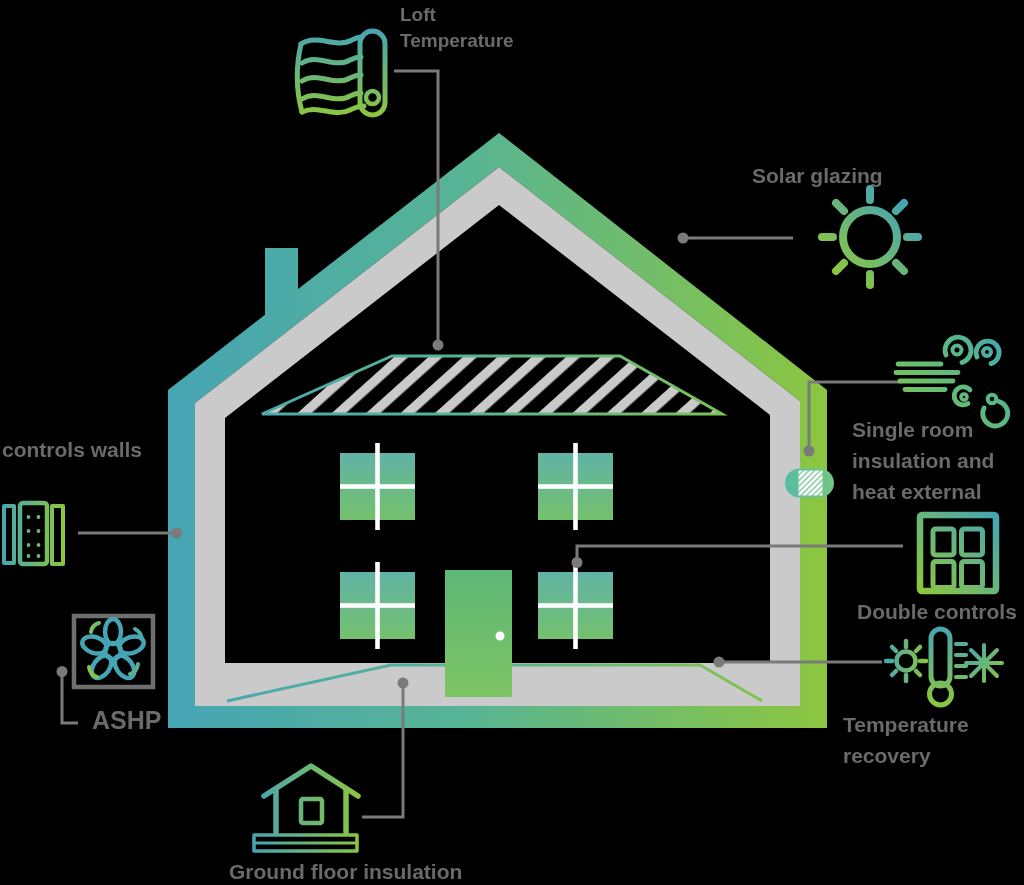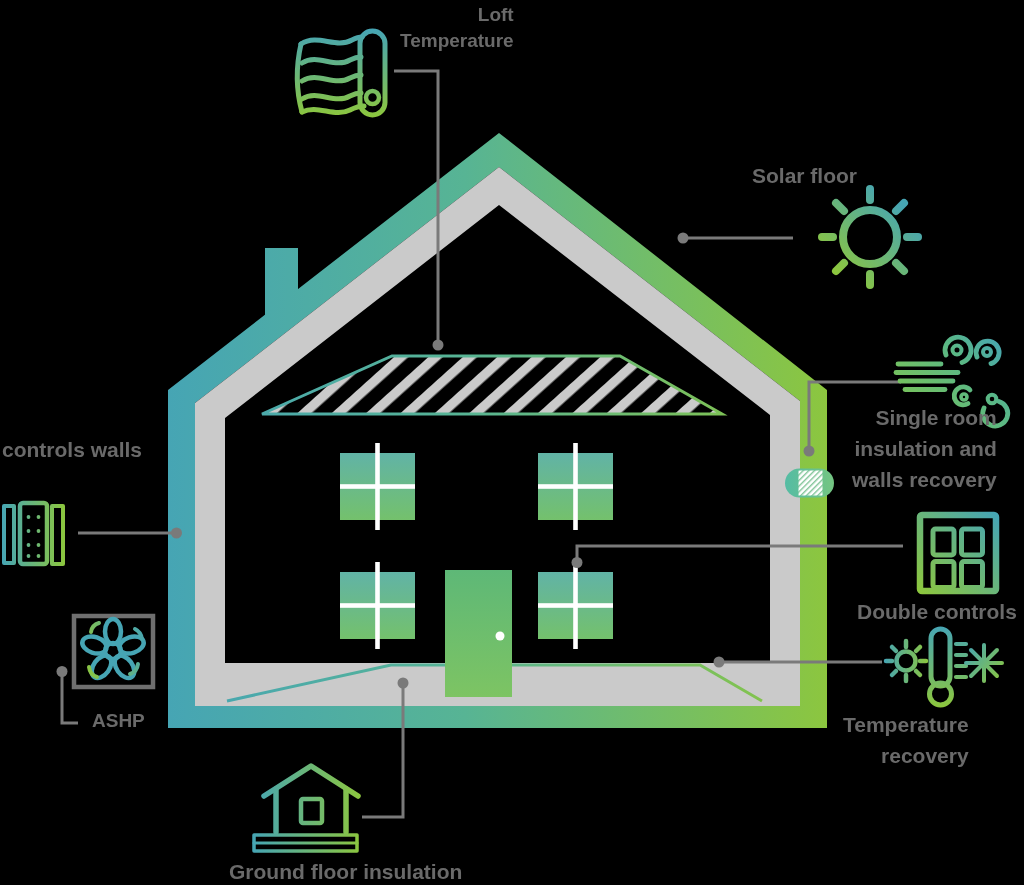--- a/index.html
+++ b/index.html
@@ -3,24 +3,24 @@
 <meta charset="utf-8">
 <style>
   html,body{margin:0;padding:0;background:#000;}
   .stage{
     position:relative;width:1024px;height:885px;background:#000000;overflow:hidden;
     font-family:"Liberation Sans", sans-serif;
   }
   svg{position:absolute;left:0;top:0;}
   .label{
     position:absolute;color:#6a6a6a;font-weight:bold;font-size:21px;line-height:31px;
-    letter-spacing:0px;white-space:nowrap;text-align:right;
+    letter-spacing:0px;white-space:nowrap;
   }
   .label.small{font-size:19px;line-height:26px;}
-  .label.big{font-size:19px;}
+  .label.big{font-size:25px;}
 </style>
 </head>
 <body>
 
 <div class="stage">
 
 <svg width="1024" height="885" viewBox="0 0 1024 885">
   <defs>
     <linearGradient id="gmain" gradientUnits="userSpaceOnUse" x1="168" y1="430" x2="827" y2="430">
       <stop offset="0" stop-color="#46a5b4"></stop>
@@ -275,26 +275,26 @@
           <circle cx="38.5" cy="556" r="1.9"></circle>
     </g>
   </g>
 </svg>
 
 <div class="label small" style="left:400px;top:2px">
   <div>Loft</div>
   <div>Temperature</div>
 </div>
 
-<div class="label" style="left:752px;top:160px">Solar floor</div>
-
-<div class="label" style="left:852px;top:402px">
+<div class="label" style="left:752px;top:160px">Solar glazing</div>
+
+<div class="label" style="left:852px;top:414px">
   <div>Single room</div>
   <div>insulation and</div>
-  <div>walls recovery</div>
+  <div>heat external</div>
 </div>
 
 <div class="label" style="left:857px;top:596px">Double controls</div>
 
 <div class="label" style="left:843px;top:709px">
   <div>Temperature</div>
   <div>recovery</div>
 </div>
 
 <div class="label" style="left:229px;top:856px">Ground floor insulation</div>

